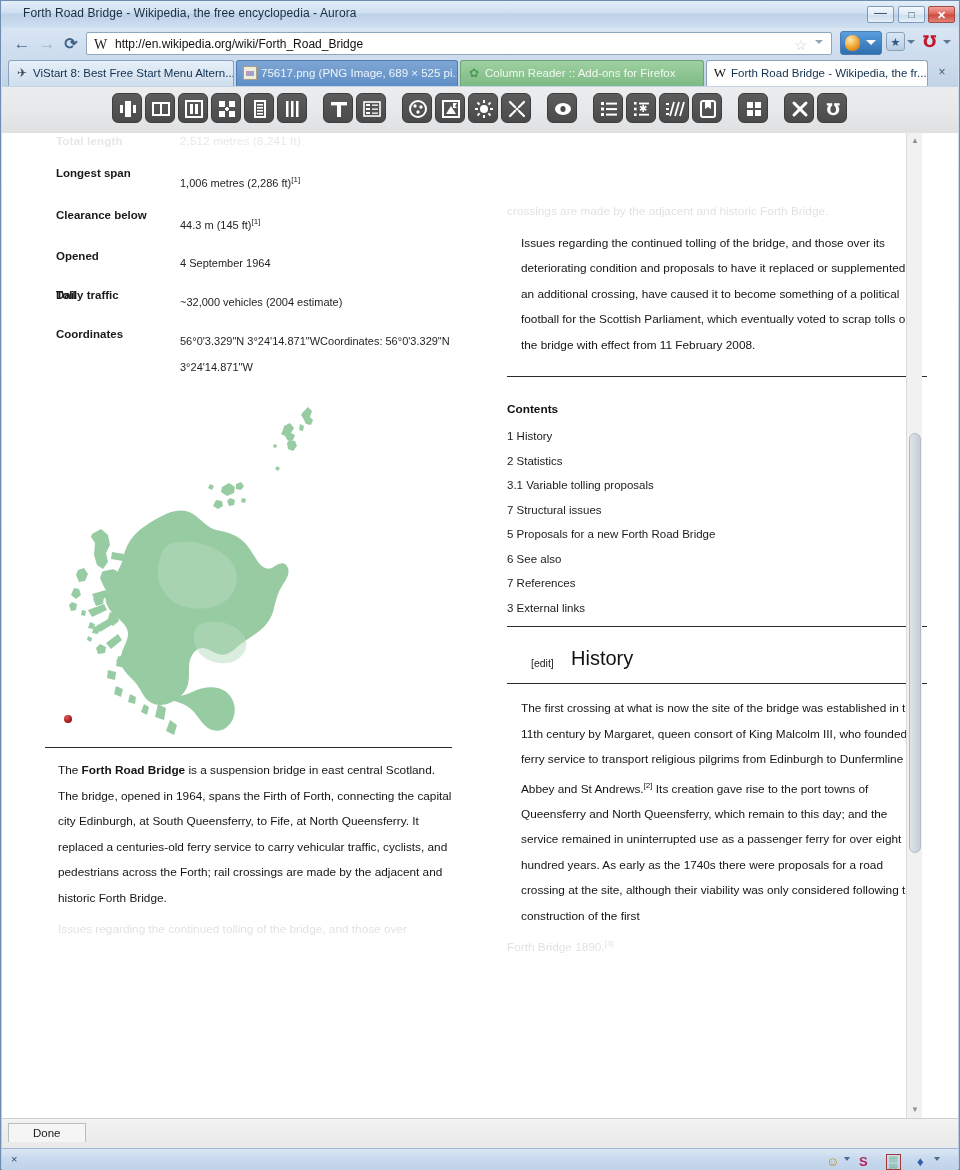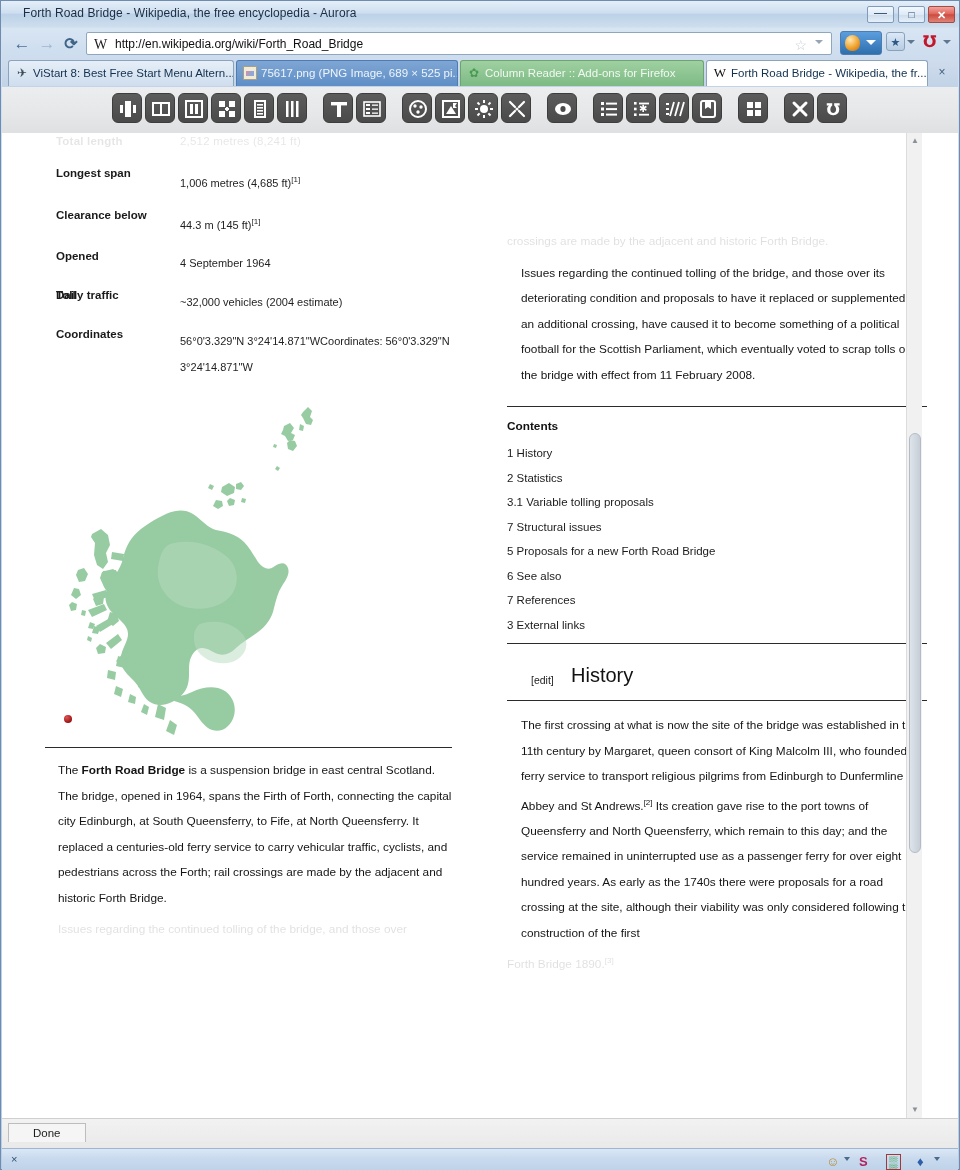--- a/index.html
+++ b/index.html
@@ -232,21 +232,21 @@
     font-size: 11.8px; color: #141414; line-height: 25.5px;
     text-align: left; margin-top: 10px;
   }
   .body-para b { font-weight: bold; }
   .body-para sup { font-size: 8px; vertical-align: super; }
   .first-indent { padding-left: 14px; }
 
   .faded-bottom { opacity: 0.13; filter: blur(0.5px); }
 
   
-  #toc { margin-top: 12px; }
+  #toc { margin-top: 25px; }
   #toc-title { font-size: 11.8px; font-weight: bold; color: #111; margin-bottom: 14px; }
   .toc-item {
     font-size: 11.5px; color: #1b1b1b; margin-bottom: 12.5px; cursor: pointer;
   }
   .toc-item.sub { padding-left: 0; }
 
   
   #hist-head { margin-top: 22px; position: relative; height: 34px; }
   #hist-edit {
     position: absolute; left: 24px; top: 8px;
@@ -536,21 +536,21 @@
       <div id="col-left">
 
         <div style="position:relative;height:34px;">
           <div class="faded-top" style="position:absolute;left:16px;top:2px;font-weight:bold">Total length</div>
           <div class="faded-top" style="position:absolute;left:140px;top:2px">2,512 metres (8,241 ft)</div>
         </div>
 
         <div>
           <div class="ibrow">
             <div class="ibkey">Longest span</div>
-            <div class="ibval"><span>1,006 metres (4,685 ft)</span><sup>[1]</sup></div>
+            <div class="ibval"><span>1,006 metres (2,286 ft)</span><sup>[1]</sup></div>
           </div>
           <div class="ibrow">
             <div class="ibkey">Clearance below</div>
             <div class="ibval"><span>44.3 m (145 ft)</span><sup>[1]</sup></div>
           </div>
           <div class="ibrow">
             <div class="ibkey">Opened</div>
             <div class="ibval">4 September 1964</div>
           </div>
           <div class="ibrow">
@@ -663,21 +663,21 @@
 
         <hr class="rule">
 
         <div class="body-para first-indent" style="width:408px;margin-left:4px">The <b>Forth Road Bridge</b> is a suspension bridge in east central Scotland. The bridge, opened in 1964, spans the Firth of Forth, connecting the capital city Edinburgh, at South Queensferry, to Fife, at North Queensferry. It replaced a centuries-old ferry service to carry vehicular traffic, cyclists, and pedestrians across the Forth; rail crossings are made by the adjacent and historic Forth Bridge.</div>
 
         <div class="body-para faded-bottom first-indent" style="width:408px;margin-left:4px;margin-top:6px">Issues regarding the continued tolling of the bridge, and those over</div>
       </div>
 
       <div id="col-right">
 
-        <div class="body-para faded-bottom" style="margin-top:96px;width:420px">crossings are made by the adjacent and historic Forth Bridge.</div>
+        <div class="body-para faded-bottom" style="margin-top:66px;width:420px">crossings are made by the adjacent and historic Forth Bridge.</div>
 
         <div class="body-para first-indent" style="width:420px;margin-top:6px">Issues regarding the continued tolling of the bridge, and those over its deteriorating condition and proposals to have it replaced or supplemented by an additional crossing, have caused it to become something of a political football for the Scottish Parliament, which eventually voted to scrap tolls on the bridge with effect from 11 February 2008.</div>
 
         <div style="margin-top:18px">
           <hr class="rule-r">
         </div>
 
         <div id="toc">
           <div id="toc-title">Contents</div>
           <div class="toc-item">1 History</div>

